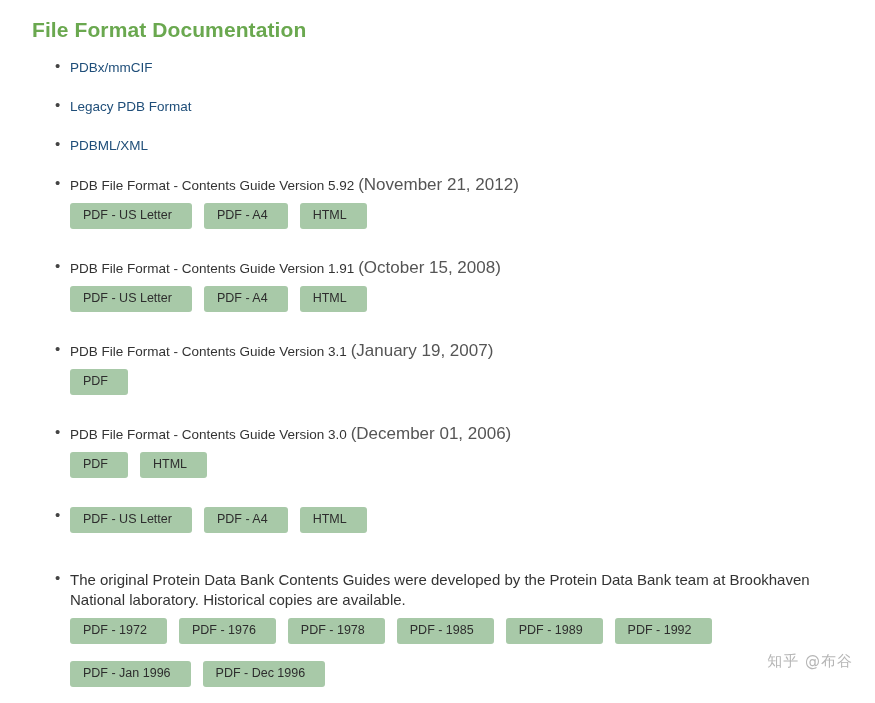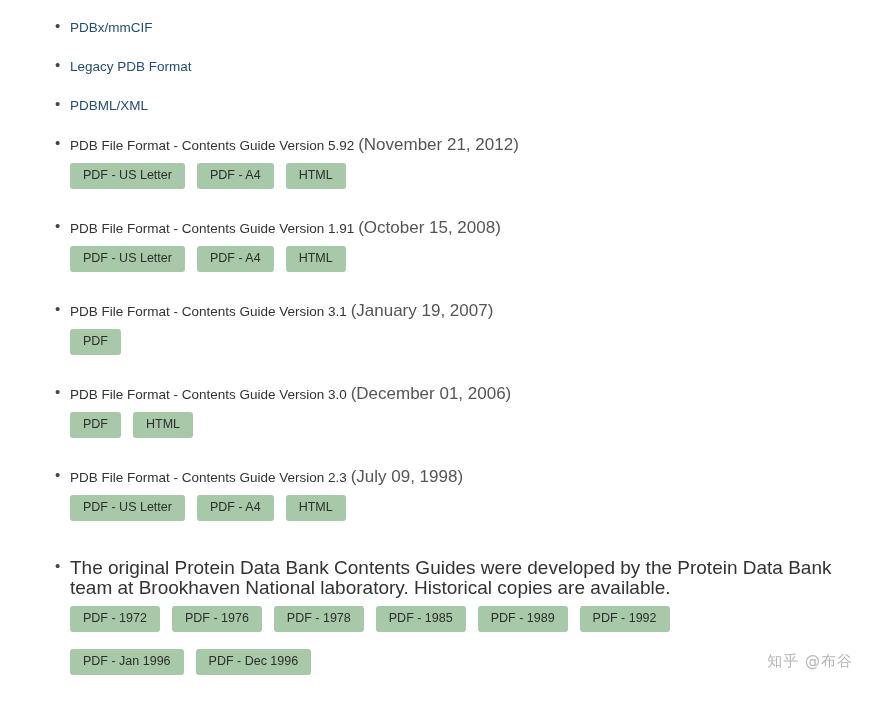--- a/index.html
+++ b/index.html
@@ -70,31 +70,31 @@
     margin-top: 8px;
     display: flex;
     flex-wrap: wrap;
     gap: 0px;
   }
   .btn {
     display: inline-block;
     background: #a8c9a8;
     color: #2d2d2d;
     font-size: 12.5px;
-    padding: 5px 13px 6px 13px;
+    padding: 5px 20px 6px 13px;
     border-radius: 3px;
     margin-right: 12px;
     margin-bottom: 9px;
     text-decoration: none;
     line-height: 15px;
     white-space: nowrap;
   }
 
   .para {
-    font-size: 19px;
+    font-size: 15px;
     line-height: 20px;
     color: #333333;
     max-width: 770px;
     margin-top: 28px;
   }
   .watermark {
     position: absolute;
     right: 22px;
     bottom: 32px;
     font-size: 15px;
@@ -102,20 +102,21 @@
     letter-spacing: 1px;
     font-family: "DejaVu Sans", sans-serif;
     white-space: nowrap;
   }
 </style>
 </head>
 <body>
 
 <div class="page">
 
+  <div class="page-title">File Format Documentation</div>
 
   <ul class="doc-list">
 
     <li class="section-link">
       <a class="link-head" href="#">PDBx/mmCIF</a>
     </li>
     <li class="section-link">
       <a class="link-head" href="#">Legacy PDB Format</a>
     </li>
     <li class="section-link">
@@ -161,24 +162,20 @@
         <span>PDB File Format - Contents Guide Version 3.0</span>
         <span class="entry-date">(December 01, 2006)</span>
       </div>
       <div class="btn-row">
         <a class="btn" href="#">PDF</a>
         <a class="btn" href="#">HTML</a>
       </div>
     </li>
 
     <li>
-      <div class="entry-title">
-        <span>PDB File Format - Contents Guide Version 2.3</span>
-        <span class="entry-date">(July 09, 1998)</span>
-      </div>
       <div class="btn-row">
         <a class="btn" href="#">PDF - US Letter</a>
         <a class="btn" href="#">PDF - A4</a>
         <a class="btn" href="#">HTML</a>
       </div>
     </li>
 
     <li>
       <div class="para">The original Protein Data Bank Contents Guides were developed by the Protein Data Bank team at Brookhaven National laboratory. Historical copies are available.</div>
       <div class="btn-row">

